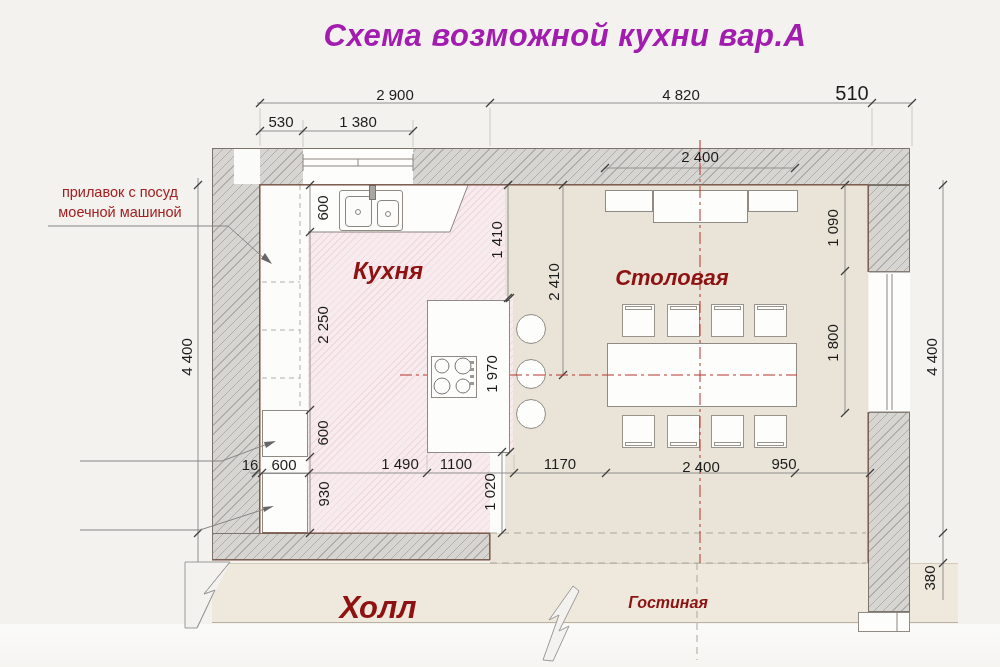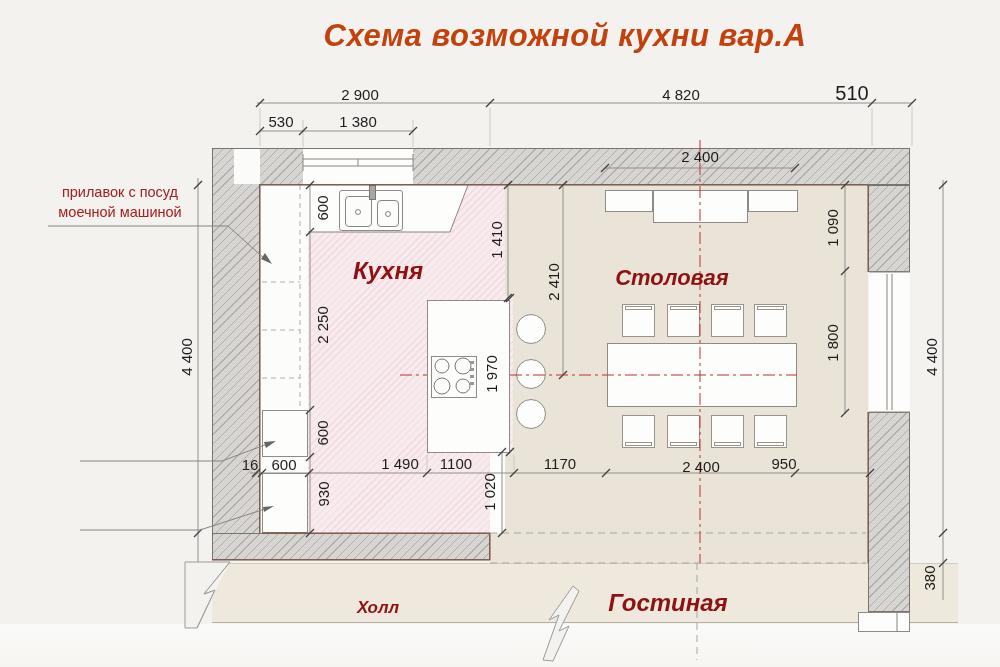--- a/index.html
+++ b/index.html
@@ -1,20 +1,20 @@
 <!DOCTYPE html>
 <html><head>
 <meta charset="utf-8">
 <style>
   html,body{margin:0;padding:0;background:#f3f1ee;}
   #plan{position:relative;width:1000px;height:667px;background:#f4f2ef;overflow:hidden;
         font-family:"Liberation Sans",sans-serif;}
   #plan > div{position:absolute;box-sizing:border-box;}
   .title{left:130px;top:18px;width:870px;text-align:center;font-size:31px;font-weight:bold;
-         font-style:italic;color:#c2410c;letter-spacing:.5px;}
+         font-style:italic;color:#a21caf;letter-spacing:.5px;}
   .wall{background:repeating-linear-gradient(135deg,#b1afac 0,#b1afac 1px,#d7d5d2 1px,#d7d5d2 6.5px);
         border:1px solid #7b746d;}
   .floor-dining{background:#e9e4d7;}
   .floor-kitchen{background:#fcfcfb;}
   .floor-pink{background:repeating-linear-gradient(135deg,#f1dbe0 0,#f1dbe0 1px,#f8ebee 1px,#f8ebee 5px);}
   .hall-strip{background:#eee9dc;border-top:1px solid #d2cbba;border-bottom:1px solid #b9b19f;}
   .below-strip{background:linear-gradient(#fafaf8,#f6f5f2);}
   .white-notch{background:#fbfbfa;}
   .win{background:#fdfdfc;}
   .furn{background:#fdfdfc;border:1px solid #8f8a83;}
@@ -244,21 +244,21 @@
       <polygon class="ah" points="274,506 264,512 263,507"></polygon>
     </g>
 
     <g>
       <polygon class="brk" points="230,562 204,594 215,590 197,628 185,628 185,562" stroke="none"></polygon>
       <polyline class="brk" points="230,562 204,594 215,590 197,628" fill="none"></polyline>
       <polygon class="brk" points="573,586 549,620 559,615 543,660 553,661 569,626 559,631 579,591"></polygon>
     </g>
   </svg>
 
-  <div class="dim" style="left:360px;top:94px;">2 900</div>
+  <div class="dim" style="left:395px;top:94px;">2 900</div>
   <div class="dim" style="left:681px;top:94px;">4 820</div>
   <div class="dim big" style="left:852px;top:93px;">510</div>
   <div class="dim" style="left:281px;top:121px;">530</div>
   <div class="dim" style="left:358px;top:121px;">1 380</div>
   <div class="dim" style="left:700px;top:156px;">2 400</div>
   <div class="dim v" style="left:186px;top:357px;">4 400</div>
   <div class="dim v" style="left:931px;top:357px;">4 400</div>
   <div class="dim v" style="left:929px;top:578px;">380</div>
   <div class="dim v" style="left:322px;top:208px;">600</div>
   <div class="dim v" style="left:322px;top:325px;">2 250</div>
@@ -273,21 +273,21 @@
   <div class="dim" style="left:250px;top:464px;">16</div>
   <div class="dim" style="left:284px;top:464px;">600</div>
   <div class="dim" style="left:368px;top:463px;margin-left:32px;">1 490</div>
   <div class="dim" style="left:456px;top:463px;">1100</div>
   <div class="dim" style="left:560px;top:463px;">1170</div>
   <div class="dim" style="left:701px;top:466px;">2 400</div>
   <div class="dim" style="left:784px;top:463px;">950</div>
 
   <div class="room" style="left:388px;top:271px;font-size:24px;">Кухня</div>
   <div class="room" style="left:672px;top:278px;font-size:22px;">Столовая</div>
-  <div class="room" style="left:378px;top:608px;font-size:17px;">Холл</div>
-  <div class="room" style="left:668px;top:603px;font-size:24px;">Гостиная</div>
+  <div class="room" style="left:378px;top:608px;font-size:31px;">Холл</div>
+  <div class="room" style="left:668px;top:603px;font-size:16px;">Гостиная</div>
 
   <div class="ann" style="left:44px;top:182px;width:152px;">
     <div>прилавок с посуд</div>
     <div>моечной машиной</div>
   </div>
 
 </div>
 
 </body></html>

